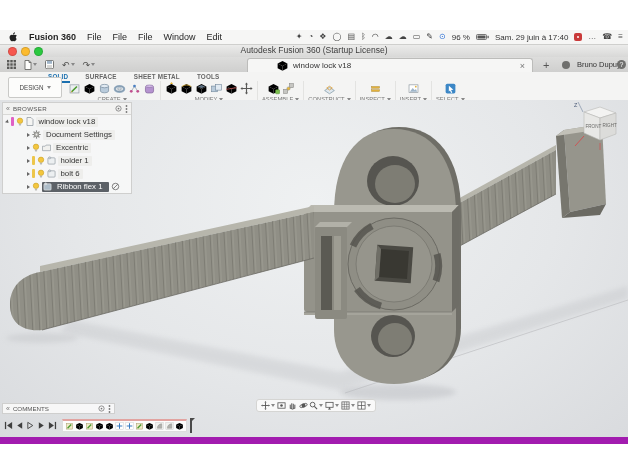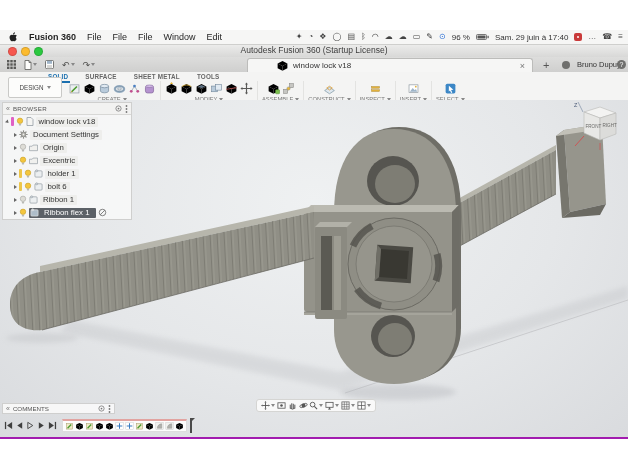--- a/index.html
+++ b/index.html
@@ -9,21 +9,21 @@
   .mleft{display:flex;gap:11px;padding-left:9px;align-items:center}
   .app-name{font-weight:bold}
   .mitem{line-height:14px}
   .mright{margin-left:auto;display:flex;gap:6px;align-items:center;padding-right:5px;font-size:8px;color:#333}
   .sic{font-size:8px;color:#444;line-height:1}
   .sic.blue{color:#2a6fd6}
   .redkey{width:8px;height:8px;background:#c93a3a;border-radius:2px;display:inline-block;position:relative}
   .redkey:after{content:"";position:absolute;left:3px;top:3px;width:2px;height:2px;background:#fff;border-radius:50%}
   .batt{display:inline-flex;align-items:center;gap:1px}
   
-  .fwindow{position:absolute;top:44px;left:0;width:628px;height:393px;background:#ec4899;border-bottom:2px solid #a21caf;z-index:10}
+  .fwindow{position:absolute;top:44px;left:0;width:628px;height:393px;background:#ec4899;border-bottom:7px solid #a21caf;z-index:10}
   .titlebar{position:absolute;top:0;left:0;right:0;height:13px;background:linear-gradient(#ededec,#d8d8d7);border-bottom:1px solid #c2c2c0}
   .tl{position:absolute;top:3px;width:7px;height:7px;border-radius:50%;border:.5px solid rgba(0,0,0,.15)}
   .tl.r{left:8px;background:#f6574f}.tl.y{left:21px;background:#fcbb2f}.tl.g{left:34px;background:#2bc840}
   .title{text-align:center;font-size:8.5px;color:#3c3c3c;line-height:13px}
   .tabstrip{position:absolute;top:13px;height:15px;left:0;right:0;background:linear-gradient(#dddddc,#cfcfce);border-bottom:1px solid #bdbdbb}
   .qat{position:absolute;left:7px;top:1px;display:flex;gap:8px;align-items:center;height:13px;color:#555}
   .qbtn{display:inline-flex;align-items:center;gap:1px;font-size:9px;line-height:10px;color:#4e4e4c}
   .doctab{position:absolute;left:247px;width:286px;top:1px;height:14px;background:#f6f6f5;border:1px solid #bcbcba;border-bottom:none;border-radius:3px 3px 0 0;display:flex;align-items:center;font-size:8px;color:#333;padding-left:28px;box-sizing:border-box}
   .tabclose{position:absolute;right:7px;top:1px;font-size:9px;color:#777;line-height:13px}
   .newtab{position:absolute;left:543px;top:1px;font-size:11px;color:#555;line-height:14px}
@@ -47,21 +47,21 @@
   .canvas{position:absolute;top:56px;left:0;right:0;height:337px;background:radial-gradient(ellipse at 50% 30%,#eff1f2 0%,#e5e7e9 55%,#d9dbde 100%);overflow:hidden}
   .scene{position:absolute;left:0;top:0}
   .viewcube{position:absolute;right:2px;top:0px}
   
   .browser{position:absolute;left:2px;top:2px;width:128px;background:rgba(250,250,250,.8);border:1px solid rgba(175,175,173,.55);font-size:7.8px;color:#333}
   .phead{height:11px;display:flex;align-items:center;background:rgba(241,241,240,.95);border-bottom:1px solid #d8d8d6;font-size:6.2px;color:#555;padding:0 3px;gap:3px}
   .phead .ptitle{letter-spacing:.3px}
   .chev{font-size:7px;color:#777;line-height:10px}
   .pheadspacer{flex:1}
   .trow{height:13px;display:flex;align-items:center;gap:2px;padding-left:3px}
-  .trow.lvl1{padding-left:11px}
+  .trow.lvl1{padding-left:24px}
   .arr{width:0;height:0;border-top:2.6px solid transparent;border-bottom:2.6px solid transparent;border-left:3.6px solid #666;flex:none}
   .arr.open{transform:rotate(45deg)}
   .cbar{width:2.5px;height:9px;border-radius:1px;flex:none}
   .tico{flex:none;display:inline-flex}
   .tlabel{padding:0 3px;line-height:10px;background:rgba(236,236,234,.85);border-radius:1px;white-space:nowrap}
   .selwrap{display:inline-flex;align-items:center;gap:2px;background:#5c6167;border-radius:1px;padding:0 3px 0 1px}
   .selwrap .tlabel{background:transparent;color:#fff}
   
   .commentsbar{position:absolute;left:2px;top:303px;width:113px;height:11px;background:rgba(250,250,250,.9);border:1px solid rgba(175,175,173,.55);display:flex;align-items:center;font-size:6.2px;color:#555;padding:0 3px;gap:3px;box-sizing:border-box}
   .navbar{position:absolute;left:256px;top:299px;width:120px;height:13px;background:rgba(250,250,250,.94);border:1px solid #d5d5d3;border-radius:3px;display:flex;align-items:center;justify-content:space-around;padding:0 3px;box-sizing:border-box}
@@ -496,35 +496,20 @@
                   <line x1="8.2" y1="1.8" x2="7.1" y2="2.9"></line>
                   <line x1="2.9" y1="7.1" x2="1.8" y2="8.2"></line>
                 </g>
                 <circle cx="5" cy="5" r="1" fill="#f1f1ef"></circle>
               </svg>
             </span>
           <span class="tlabel">Document Settings</span>
         </div>
 
 
-        <div class="trow lvl1">
-          <span class="arr"></span>
-          <span class="tico">
-              <svg width="8" height="10" viewBox="0 0 10 12">
-                <circle cx="5" cy="4.5" r="3.4" fill="#dddcd6" stroke="#a9a9a4" stroke-width=".8"></circle>
-                <rect x="3.6" y="8.2" width="2.8" height="2.2" rx=".6" fill="#b9b9b4"></rect>
-              </svg>
-            </span>
-          <span class="tico">
-              <svg width="9" height="8" viewBox="0 0 10 9">
-                <path d="M.5 2.5h3l1 -1.3h5v6.3h-9z" fill="#f0f0ee" stroke="#8a949c" stroke-width=".7"></path>
-              </svg>
-            </span>
-          <span class="tlabel">Origin</span>
-        </div>
 
         <div class="trow lvl1">
           <span class="arr"></span>
           <span class="tico">
               <svg width="8" height="10" viewBox="0 0 10 12">
                 <circle cx="5" cy="4.5" r="3.4" fill="#f4c63d" stroke="#caa22a" stroke-width=".8"></circle>
                 <rect x="3.6" y="8.2" width="2.8" height="2.2" rx=".6" fill="#b9b9b4"></rect>
               </svg>
             </span>
           <span class="tico">
@@ -565,36 +550,20 @@
           <span class="tico">
               <svg width="9" height="9" viewBox="0 0 10 10">
                 <rect x="1" y="2" width="8" height="7" rx="1" fill="#eceff1" stroke="#8a949c" stroke-width=".7"></rect>
                 <circle cx="3" cy="2" r="1.2" fill="#cfd6db" stroke="#8a949c" stroke-width=".5"></circle>
               </svg>
             </span>
           <span class="tlabel">bolt 6</span>
         </div>
 
 
-        <div class="trow lvl1">
-          <span class="arr"></span>
-          <span class="tico">
-              <svg width="8" height="10" viewBox="0 0 10 12">
-                <circle cx="5" cy="4.5" r="3.4" fill="#dddcd6" stroke="#a9a9a4" stroke-width=".8"></circle>
-                <rect x="3.6" y="8.2" width="2.8" height="2.2" rx=".6" fill="#b9b9b4"></rect>
-              </svg>
-            </span>
-          <span class="tico">
-              <svg width="9" height="9" viewBox="0 0 10 10">
-                <rect x="1" y="2" width="8" height="7" rx="1" fill="#eceff1" stroke="#8a949c" stroke-width=".7"></rect>
-                <circle cx="3" cy="2" r="1.2" fill="#cfd6db" stroke="#8a949c" stroke-width=".5"></circle>
-              </svg>
-            </span>
-          <span class="tlabel">Ribbon 1</span>
-        </div>
 
         <div class="trow lvl1 sel">
           <span class="arr"></span>
           <span class="tico">
               <svg width="8" height="10" viewBox="0 0 10 12">
                 <circle cx="5" cy="4.5" r="3.4" fill="#f4c63d" stroke="#caa22a" stroke-width=".8"></circle>
                 <rect x="3.6" y="8.2" width="2.8" height="2.2" rx=".6" fill="#b9b9b4"></rect>
               </svg>
             </span>
           <span class="selwrap">

